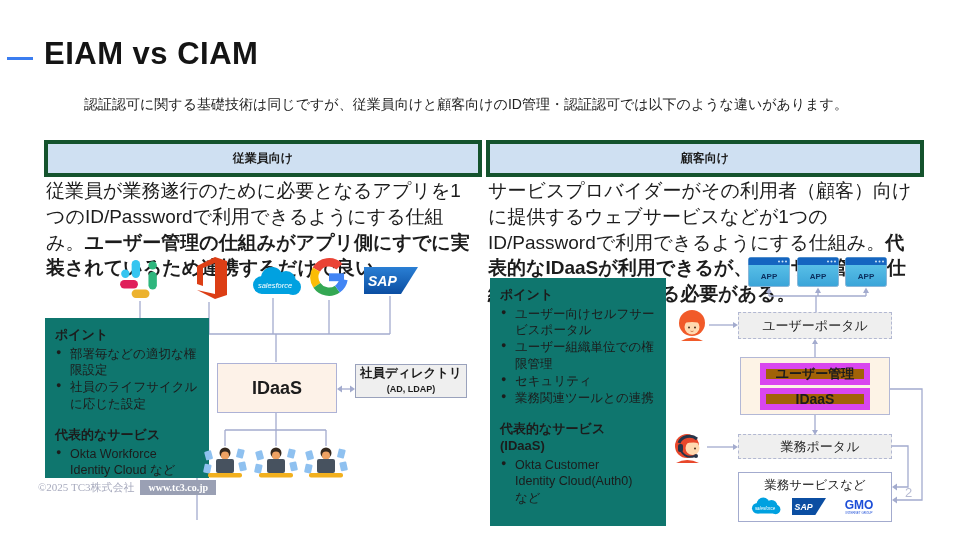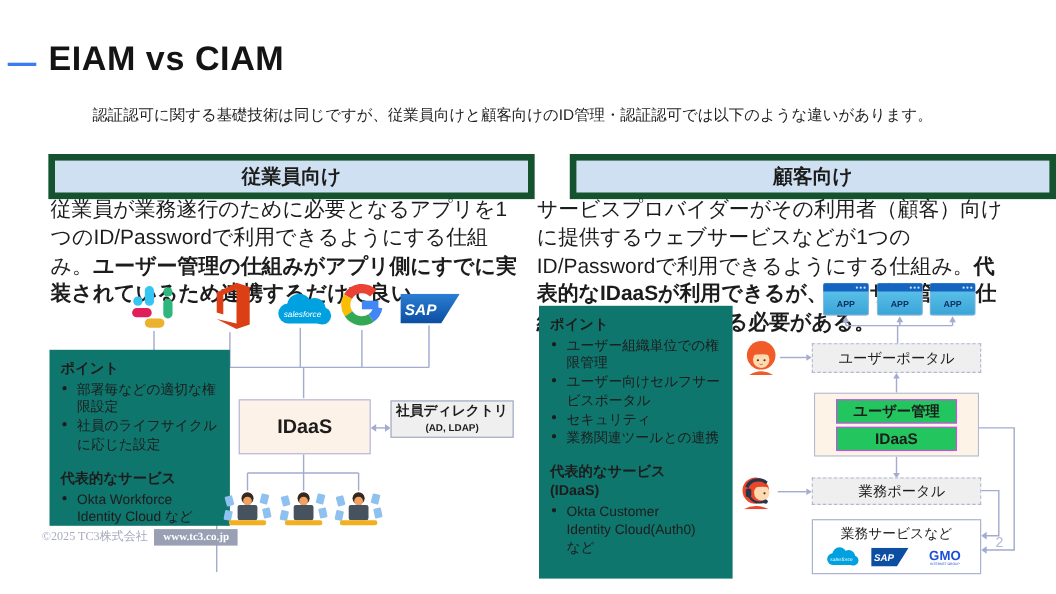--- a/index.html
+++ b/index.html
@@ -2,57 +2,57 @@
 <html><head>
 <meta charset="utf-8">
 <style>
   html,body{margin:0;padding:0;background:#fff;}
   .slide{position:relative;width:960px;height:540px;background:#ffffff;overflow:hidden;
          font-family:"Liberation Sans","DejaVu Sans",sans-serif;color:#1c1c1c;}
   .abs{position:absolute;}
   .title{font-size:31px;font-weight:700;letter-spacing:0.5px;color:#141414;}
   .subtitle{font-size:14px;color:#222;padding-left:40px;}
   .dash{background:#3b7df0;width:26px;height:3px;}
-  .colhead{background:#cfe0f2;border:6px solid #14532d;text-align:center;
-           font-size:18px;font-weight:700;line-height:29px;height:29px;}
+  .colhead{background:#cfe0f2;border:4px solid #14532d;text-align:center;
+           font-size:12px;font-weight:700;line-height:29px;height:29px;}
   .desc{font-size:19px;line-height:1.36;color:#1c1c1c;}
   .desc b{font-weight:700;}
   .ptsbox{background:#0f766e;padding:9px 10px;font-size:12.5px;line-height:1.3;box-sizing:border-box;}
   .ptsbox .pt-title{font-weight:700;font-size:13px;margin-bottom:2px;}
   .ptsbox ul{list-style:none;margin:0;padding:0;}
   .ptsbox li{position:relative;padding-left:15px;margin:1px 0;}
   .ptsbox li::before{content:"\25CF";position:absolute;left:1px;top:1px;font-size:9px;}
   .gap{height:14px;}
   .solidbox{background:#fdf2e8;border:1px solid #adb2d6;box-sizing:border-box;
             display:flex;align-items:center;justify-content:center;}
   .graybox{background:#efefef;border:1px solid #9aa2bc;box-sizing:border-box;
            display:flex;flex-direction:column;align-items:center;justify-content:center;}
   .dashedbox{background:#efefef;border:1px dashed #b2b8d2;box-sizing:border-box;
              display:flex;align-items:center;justify-content:center;font-size:13px;}
   .cream{background:#fdf3e6;border:1px solid #b3b8d6;box-sizing:border-box;}
-  .yellow{background:#22c55e;border:1px solid #d946ef;box-sizing:border-box;
+  .yellow{background:#a16207;border:6px solid #d946ef;box-sizing:border-box;
           display:flex;align-items:center;justify-content:center;font-weight:700;}
   .bizbox{background:#fff;border:1px solid #a3abce;box-sizing:border-box;}
   .footer{font-size:11px;color:#a8abbe;}
   .badge{display:inline-block;background:#9aa0b4;color:#fff;font-size:10px;font-weight:700;
          padding:2px 8px;margin-left:6px;}
   .pagenum{font-size:13px;color:#b6bad2;}
   svg{display:block;}
 </style>
 </head>
 <body>
 
 <div class="slide">
 
   <div class="abs dash" style="left:7px;top:57px;"></div>
   <div class="abs title" style="left:44px;top:36px;">EIAM vs CIAM</div>
   <div class="abs subtitle" style="left:44px;top:96px;width:890px;">認証認可に関する基礎技術は同じですが、従業員向けと顧客向けのID管理・認証認可では以下のような違いがあります。</div>
 
   <div class="abs colhead" style="left:44px;top:140px;width:430px;">従業員向け</div>
-  <div class="abs colhead" style="left:486px;top:140px;width:430px;margin-left:32px;">顧客向け</div>
+  <div class="abs colhead" style="left:486px;top:140px;width:430px;">顧客向け</div>
 
   <div class="abs desc" style="left:46px;top:178px;width:432px;"><span>従業員が業務遂行のために必要となるアプリを1つのID/Passwordで利用できるようにする仕組み。</span><b>ユーザー管理の仕組みがアプリ側にすでに実装されているため連携するだけで良い。</b></div>
   <div class="abs desc" style="left:488px;top:178px;width:432px;"><span>サービスプロバイダーがその利用者（顧客）向けに提供するウェブサービスなどが1つのID/Passwordで利用できるようにする仕組み。</span><b>代表的なIDaaSが利用できるが、ユーザー管理の仕組みは個別に実装する必要がある。</b></div>
 
   <svg class="abs" style="left:0;top:0;" width="960" height="540">
     <g stroke="#a3abce" stroke-width="1.3" fill="none">
 
       <path d="M140,301 V334"></path>
         <path d="M209,302 V334"></path>
         <path d="M273,298 V334"></path>
@@ -209,22 +209,22 @@
       <circle cx="22" cy="7" r="5.5" fill="#35291f"></circle>
         <circle cx="22" cy="9.5" r="4" fill="#efa263"></circle>
       <rect x="13" y="13" width="18" height="14" rx="2" fill="#47525f"></rect>
       <rect x="5" y="27" width="34" height="4.5" rx="2" fill="#f2b01e"></rect>
     </svg>
   </div>
 
   <div class="abs ptsbox" style="left:490px;top:278px;width:176px;height:248px;">
     <div class="pt-title">ポイント</div>
     <ul>
+      <li>ユーザー向けセルフサービスポータル</li>
       <li>ユーザー組織単位での権限管理</li>
-      <li>ユーザー向けセルフサービスポータル</li>
       <li>セキュリティ</li>
       <li>業務関連ツールとの連携</li>
     </ul>
     <div class="gap"></div>
     <div class="pt-title"><span>代表的なサービス</span><br><span>(IDaaS)</span></div>
     <ul style="width:135px;">
       <li>Okta Customer Identity Cloud(Auth0) など</li>
     </ul>
   </div>
 

